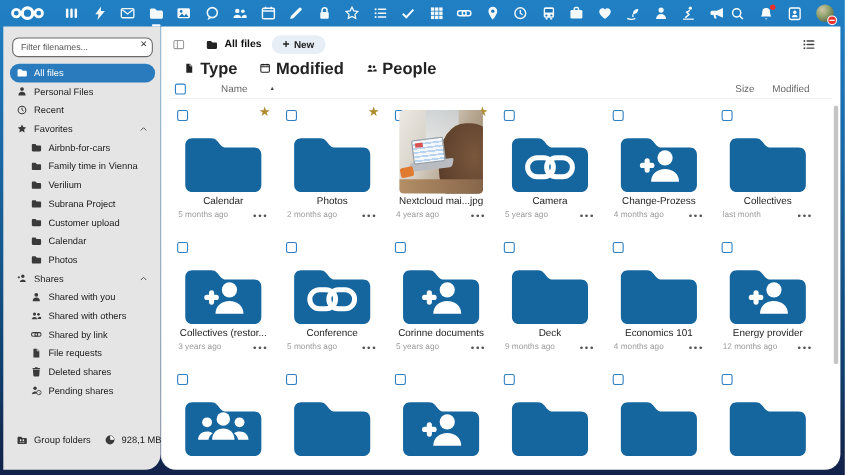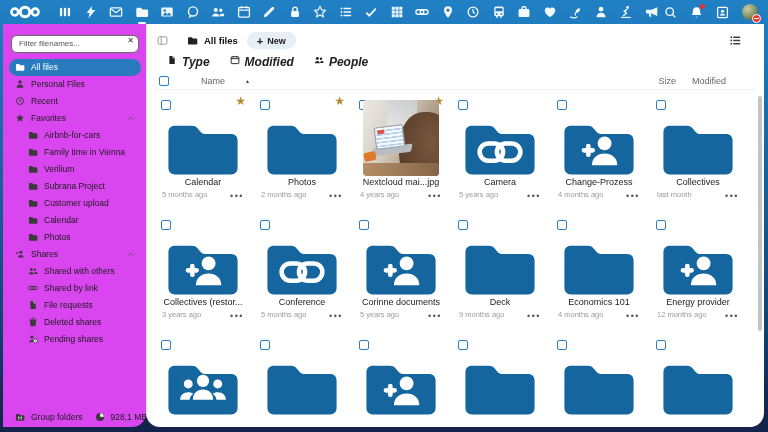--- a/index.html
+++ b/index.html
@@ -19,21 +19,21 @@
   .tb-icon { position:relative; width:13px; height:13px; color:#fff; display:inline-flex; }
   .tb-icon svg { width:100%; height:100%; }
   .tb-badge { position:absolute; top:-2px; right:-2px; width:5px; height:5px; border-radius:50%; background:#e9322d; }
   .avatar { position:relative; width:16px; height:16px; border-radius:50%;
     background: radial-gradient(circle at 35% 30%, #cfc5a8 0%, #9aa877 35%, #667a4e 70%, #42512f 100%); }
   .dnd { position:absolute; right:-3px; bottom:-3px; width:9px; height:9px; border-radius:50%; background:#e9322d; border:1px solid #fff; }
   .dnd::after { content:''; position:absolute; left:1.4px; top:2.8px; width:4.2px; height:1.4px; background:#fff; border-radius:1px; }
   
   .shell { display:flex; height:403px; margin:0 4px 5px 3px; }
   
-  .sidebar { width:143px; background:#d946ef; border-radius:0 0 14px 0; display:flex; flex-direction:column; padding:6px 5px 2px 6px; }
+  .sidebar { width:143px; background:#e5e5e5; border-radius:0 0 14px 0; display:flex; flex-direction:column; padding:6px 5px 19px 6px; }
   .filter-box { position:relative; margin:2px 2px 6px 2px; }
   .filter-box input { width:100%; height:18px; border:1px solid #6b6b6b; border-radius:6px; font-size:8px; padding:0 16px 0 7px; color:#333; font-family:"Liberation Sans",sans-serif; }
   .filter-box input::placeholder { color:#555; }
   .filter-clear { position:absolute; right:5px; top:3px; font-size:8px; color:#333; cursor:pointer; line-height:12px; }
   .side-nav { display:flex; flex-direction:column; }
   .side-item { display:flex; align-items:center; gap:6px; height:17px; padding:0 6px; border-radius:9px; font-size:8.5px; color:#1b1b1b; white-space:nowrap; }
   .side-item .s-icon { width:10px; height:10px; display:inline-flex; color:#3a3a3a; flex:none; }
   .side-item .s-icon svg { width:100%; height:100%; }
   .side-item.active { background:#2a7bbd; color:#fff; }
   .side-item.active .s-icon { color:#fff; }
@@ -47,29 +47,29 @@
   .panel-toggle { width:11px; height:11px; color:#9a9a9a; display:inline-flex; margin-left:2px; }
   .panel-toggle svg { width:100%; height:100%; }
   .breadcrumb { display:flex; align-items:center; gap:6px; margin-left:10px; }
   .breadcrumb .s-icon { width:11px; height:11px; color:#222; display:inline-flex; }
   .breadcrumb .s-icon svg { width:100%; height:100%; }
   .breadcrumb b { font-size:9.5px; color:#111; }
   .new-btn { display:flex; align-items:center; gap:4px; border:none; background:#e7eef5; border-radius:11px; height:17px; padding:0 10px; font-size:9px; font-weight:bold; color:#222; font-family:"Liberation Sans",sans-serif; cursor:pointer; }
   .view-toggle { margin-left:auto; width:13px; height:13px; color:#444; display:inline-flex; margin-right:14px; }
   .view-toggle svg { width:100%; height:100%; }
   .filters { display:flex; align-items:center; gap:20px; height:20px; padding-left:12px; }
-  .chip { display:flex; align-items:flex-start; gap:5px; font-size:12px; font-weight:bold; color:#222;font-style:italic; }
+  .chip { display:flex; align-items:center; gap:5px; font-size:15px; font-weight:bold; color:#222; }
   .chip .s-icon { width:10px; height:10px; color:#222; display:inline-flex; }
   .chip .s-icon svg { width:100%; height:100%; }
   .list-header { display:flex; align-items:center; height:18px; border-bottom:1px solid #f0f0f0; font-size:9px; color:#666; }
   .cbx { width:10px; height:10px; border:1.5px solid #2f80c3; border-radius:2px; background:#fff; display:inline-block; flex:none; }
   .list-header .cbx { margin-left:4px; }
   .col-name { display:flex; align-items:center; gap:20px; margin-left:32px; }
   .sort { font-size:5px; color:#444; }
-  .col-right { margin-left:auto; display:flex; gap:16px; margin-right:30px;align-items:center; }
+  .col-right { margin-left:auto; display:flex; gap:16px; margin-right:20px;align-items:center; }
   
   .grid { display:grid; grid-template-columns:repeat(6,88px); column-gap:11px; row-gap:19px; padding:8px 0 0 4px; height:333px; overflow:hidden; }
   .tile { width:88px; }
   .thumb { position:relative; height:78px; display:flex; align-items:flex-end; justify-content:center; }
   .thumb .cbx { position:absolute; top:2px; left:2px; }
   .fav { position:absolute; top:-3px; right:1px; color:#b08b2f; font-size:12px; line-height:1; }
   .tname { text-align:center; font-size:9px; color:#222; height:13px; line-height:13px; white-space:nowrap; overflow:hidden; }
   .meta { display:flex; justify-content:space-between; align-items:flex-end; font-size:7.5px; color:#9b9b9b; padding:0 3px; height:10px; }
   .dots { color:#555; font-size:9px; letter-spacing:1.5px; line-height:6px; }
   
@@ -400,20 +400,29 @@
           <span>Shares</span>
           <span class="chev">
             <svg viewBox="0 0 16 16" fill="currentColor">
               <path d="M3.5 10 8 5.5 12.5 10" fill="none" stroke="currentColor" stroke-width="1.6"></path>
             </svg>
           </span>
         </div>
         <div class="side-item indent">
           <span class="s-icon">
             <svg viewBox="0 0 16 16" fill="currentColor">
+              <circle cx="8" cy="4.8" r="2.7"></circle>
+              <path d="M2.8 14a5.2 5.2 0 0 1 10.4 0z"></path>
+            </svg>
+          </span>
+          <span>Shared with you</span>
+        </div>
+        <div class="side-item indent">
+          <span class="s-icon">
+            <svg viewBox="0 0 16 16" fill="currentColor">
               <circle cx="5.4" cy="5.6" r="2.3"></circle>
               <path d="M1.3 13a4.2 4.2 0 0 1 8.2 0z"></path>
               <circle cx="11.2" cy="6" r="1.9"></circle>
               <path d="M9.6 12.9a3.6 3.6 0 0 1 5.1-2.9c.5.8.6 1.9.2 2.9z"></path>
             </svg>
           </span>
           <span>Shared with others</span>
         </div>
         <div class="side-item indent">
           <span class="s-icon">

